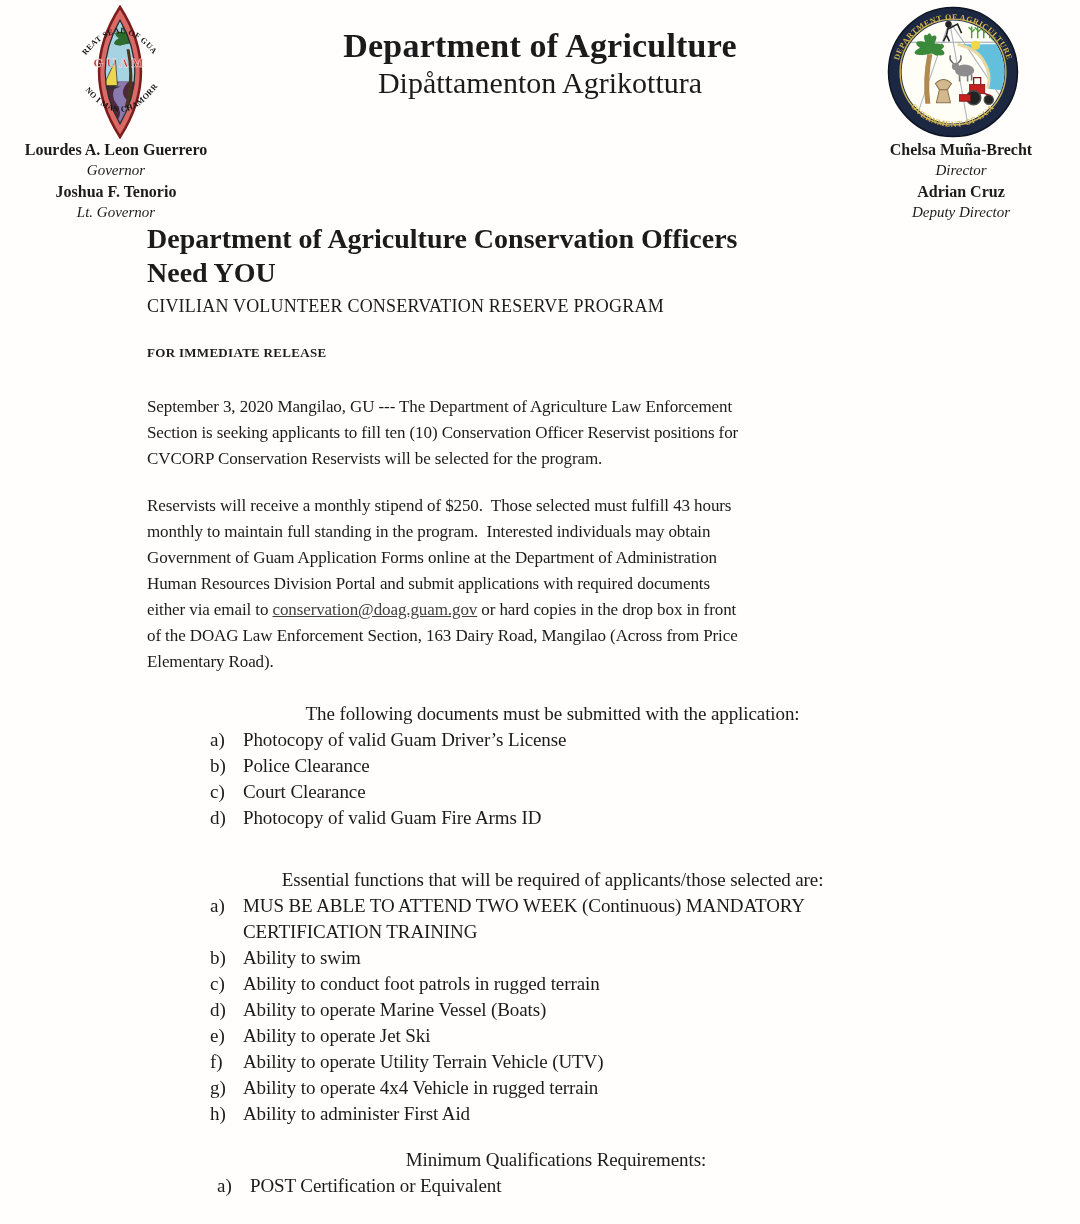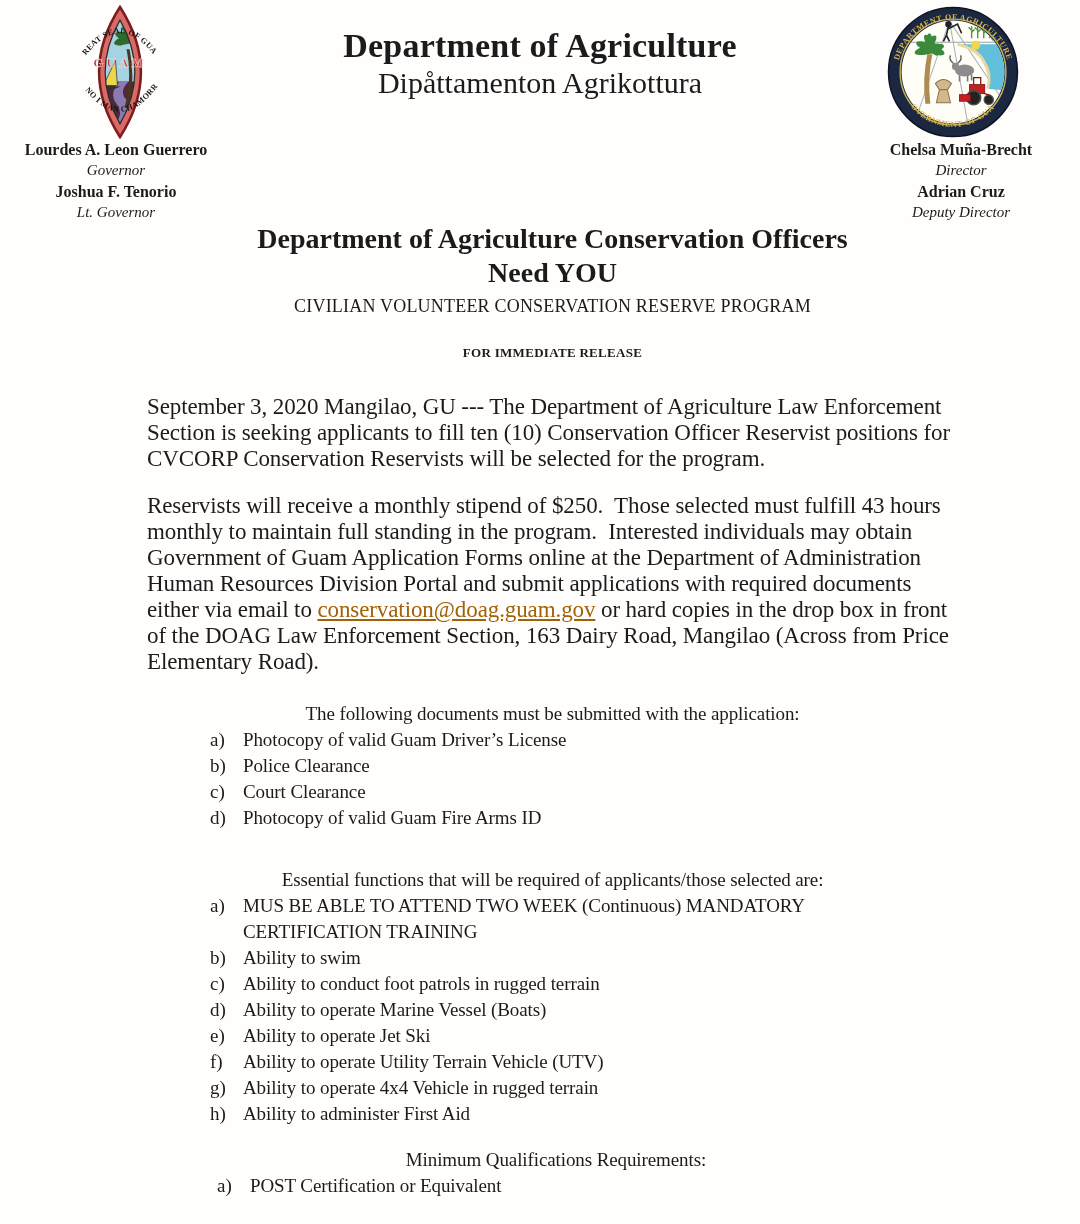--- a/index.html
+++ b/index.html
@@ -16,29 +16,29 @@
   .agency-ch { font-size: 30px; line-height: 33px; }
   .address   { font-size: 17px; font-style: italic; line-height: 21px; }
   .officials { position: absolute; top: 139px; text-align: center; }
   .officials.left  { left: 0px;   width: 232px; }
   .officials.right { left: 856px; width: 210px; }
   .off-name  { font-size: 16px; font-weight: bold; line-height: 21px; }
   .off-title { font-size: 15px; font-style: italic; line-height: 21px; }
 
   
   .doc-body { position: absolute; top: 222px; left: 147px; width: 811px; }
-  .release-title { text-align: center; }
+  .release-title { }
   .rt-line { font-size: 28px; font-weight: bold; line-height: 34px; }
   .rt-program { font-size: 18px; line-height: 22px; margin-top: 5px; letter-spacing: 0.2px; }
   .rt-fir { font-size: 13px; font-weight: bold; margin-top: 28px; letter-spacing: 0.3px; }
 
   .para { margin-top: 21px; }
   .para.first { margin-top: 33px; }
-  .pline { font-size: 23px; line-height: 26px; white-space: pre; letter-spacing: -0.1px; }
-  .email-link { color: #a16207; text-decoration: underline; cursor: pointer; white-space: pre; }
+  .pline { font-size: 17px; line-height: 26px; white-space: pre; letter-spacing: -0.1px; }
+  .email-link { color: #404040; text-decoration: underline; cursor: pointer; white-space: pre; }
 
   .section { margin-top: 26px; }
   .section.gap-lg { margin-top: 36px; }
   .sec-heading { font-size: 19px; line-height: 26px; white-space: pre; letter-spacing: -0.1px; text-align: center; }
   .li { display: flex; }
   .li-letter { flex: none; width: 33px; margin-left: 63px; font-size: 19px; line-height: 26px; }
   .li-text { font-size: 19px; line-height: 26px; white-space: pre; letter-spacing: -0.1px; }
   .li-line { display: block; }
 
   svg text { font-family: "Liberation Serif", "DejaVu Serif", serif; }

